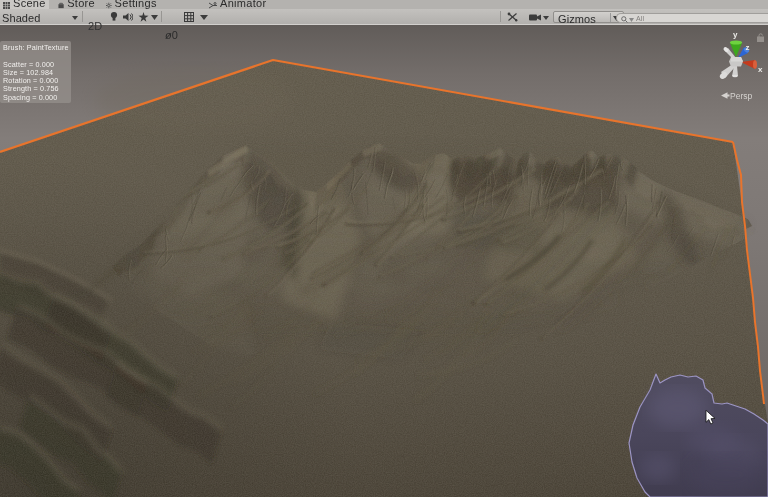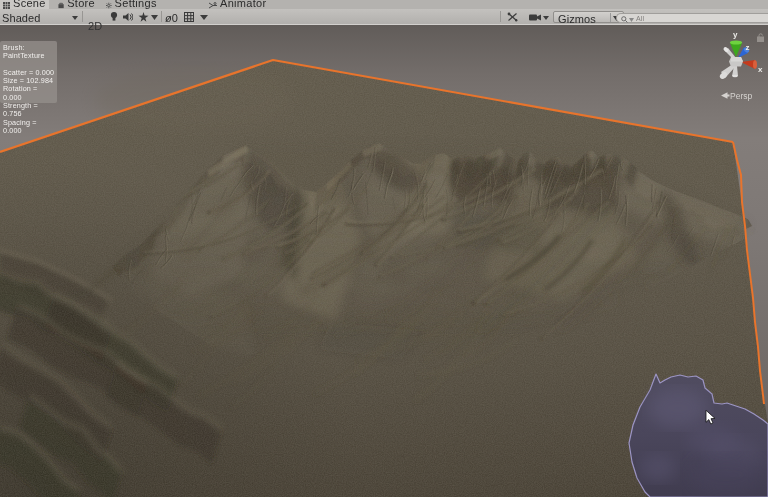--- a/index.html
+++ b/index.html
@@ -1,21 +1,21 @@
 <!DOCTYPE html>
 <html><head><meta charset="utf-8"><style>
 html,body{margin:0;padding:0}
 #app{position:relative;width:768px;height:497px;overflow:hidden;font-family:"Liberation Sans",sans-serif;background:#746e6a}
 .abs{position:absolute}
 #tabbar{position:absolute;left:0;top:0;width:768px;height:9px;background:#b4b2af}
 .tab{position:absolute;top:0;height:9px;font-size:11px;letter-spacing:0.3px;color:#2b2b2b;display:flex;align-items:flex-end}
 #toolbar{position:absolute;left:0;top:9px;width:768px;height:15px;background:linear-gradient(#c3c1be,#b2b0ad);border-bottom:1px solid #d2d0cd}
 .tbtxt{position:absolute;font-size:11px;letter-spacing:0.1px;color:#2b2b2b}
 .sep{position:absolute;top:11px;width:1px;height:12px;background:#989693}
-#brushbox{position:absolute;left:0;top:41px;width:57px;height:62px;background:rgba(150,144,140,0.75);border-radius:2px;color:#f2f0ee;font-size:7.2px;letter-spacing:0.15px;line-height:8.3px;padding:3px 0 0 3px;box-sizing:border-box}
+#brushbox{position:absolute;left:0;top:41px;width:71px;height:62px;background:rgba(150,144,140,0.75);border-radius:2px;color:#f2f0ee;font-size:7.2px;letter-spacing:0.15px;line-height:8.3px;padding:3px 0 0 3px;box-sizing:border-box}
 </style></head>
 <body>
 <div id="app">
 
 <svg class="abs" style="left:0;top:25px" width="768" height="472" viewBox="0 25 768 472" shape-rendering="auto">
 <defs>
 <linearGradient id="bgG" x1="0" y1="25" x2="0" y2="430" gradientUnits="userSpaceOnUse">
 <stop offset="0" stop-color="#615c59"></stop>
           <stop offset="0.12" stop-color="#736d6a"></stop>
 <stop offset="0.28" stop-color="#837d7a"></stop>
@@ -701,21 +701,21 @@
         <polygon points="0,3.5 2.5,3.5 5.5,1 5.5,9 2.5,6.5 0,6.5" fill="#3a3a3a"></polygon>
         <path d="M7,2.5 a3.5,3.5 0 0 1 0,5 M8.5,1.5 a5,5 0 0 1 0,7" stroke="#3a3a3a" fill="none" stroke-width="1"></path>
       </svg>
  <svg class="abs" style="left:138px;top:3px" width="11" height="10" viewBox="0 0 11 10">
         <path d="M5.5,0 L6.6,3.5 L10.5,3.8 L7.3,6 L8.4,9.7 L5.5,7.5 L2.6,9.7 L3.7,6 L0.5,3.8 L4.4,3.5 Z" fill="#3a3a3a"></path>
       </svg>
  <svg class="abs" style="left:151px;top:6px" width="7" height="5">
         <polygon points="0,0 7,0 3.5,5" fill="#3c3c3c"></polygon>
       </svg>
  <div class="sep" style="left:161px;top:2px;height:11px"></div>
- <div class="tbtxt" style="left:165px;top:3px;font-style:italic">ø<span style="font-style:normal">0</span></div>
+ <div class="tbtxt" style="left:165px;top:20px;font-style:italic">ø<span style="font-style:normal">0</span></div>
  <svg class="abs" style="left:184px;top:3px" width="10" height="10" viewBox="0 0 10 10">
         <g stroke="#3a3a3a" stroke-width="1" fill="none">
           <rect x="0.5" y="0.5" width="9" height="9"></rect>
           <line x1="3.6" y1="0" x2="3.6" y2="10"></line>
           <line x1="6.8" y1="0" x2="6.8" y2="10"></line>
           <line x1="0" y1="3.6" x2="10" y2="3.6"></line>
           <line x1="0" y1="6.8" x2="10" y2="6.8"></line>
         </g>
       </svg>
  <svg class="abs" style="left:200px;top:6px" width="8" height="5">

